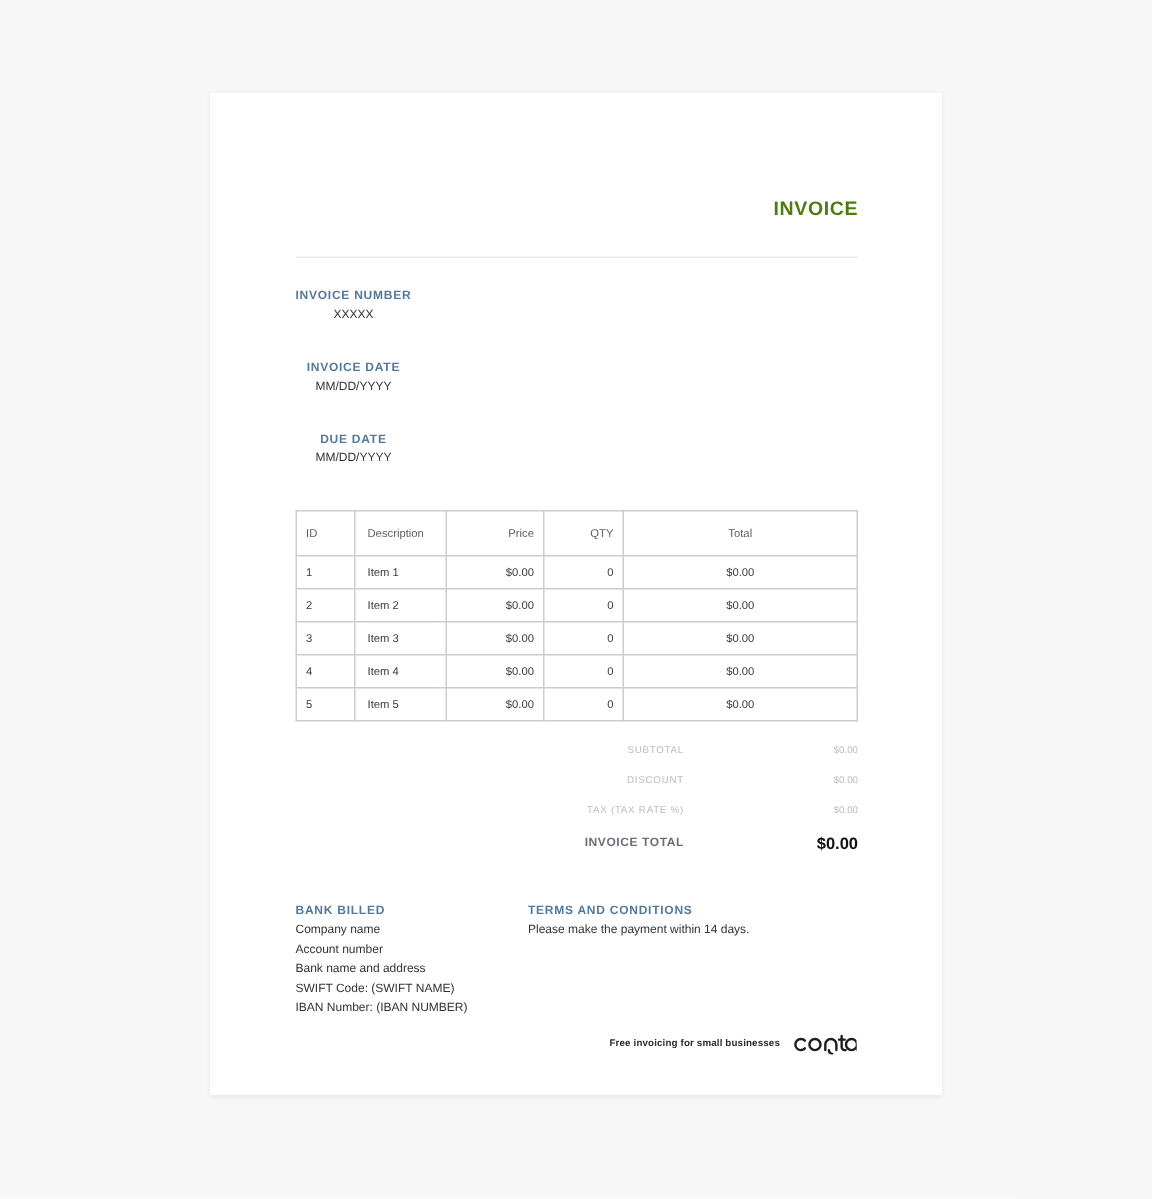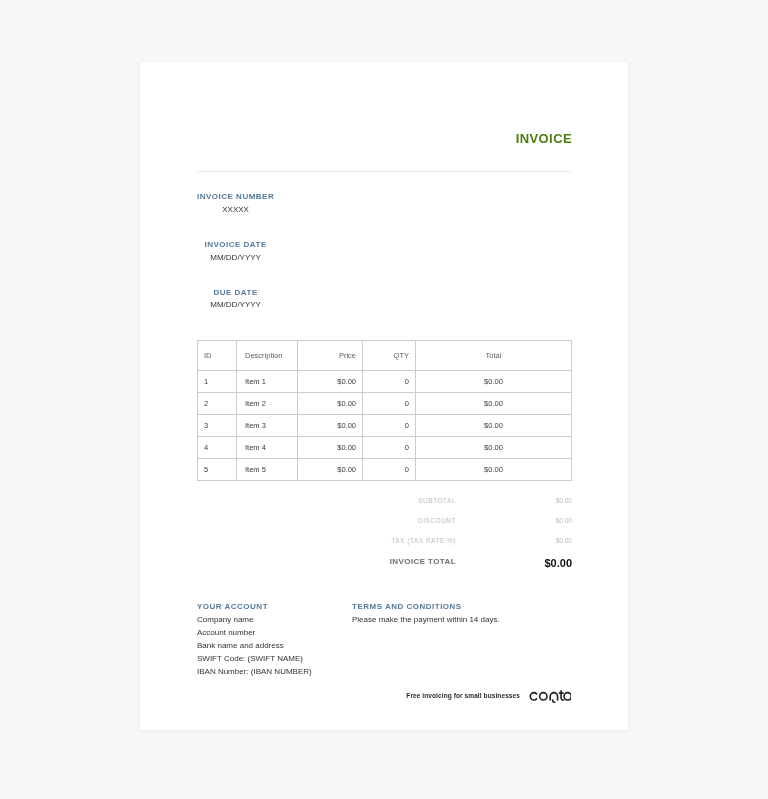--- a/index.html
+++ b/index.html
@@ -273,21 +273,21 @@
       </div>
       <div class="totals-row grand">
         <div class="totals-label">INVOICE TOTAL</div>
         <div class="totals-value">$0.00</div>
       </div>
     </div>
 
     <div class="foot">
 
       <div class="foot-col-bank">
-        <div class="label-head">YOUR ACCOUNT</div>
+        <div class="label-head">BANK BILLED</div>
         <div class="body-line">Company name</div>
         <div class="body-line">Account number</div>
         <div class="body-line">Bank name and address</div>
         <div class="body-line">SWIFT Code: (SWIFT NAME)</div>
         <div class="body-line">IBAN Number: (IBAN NUMBER)</div>
       </div>
 
       <div class="foot-col-terms">
         <div class="label-head">TERMS AND CONDITIONS</div>
         <div class="body-line">Please make the payment within 14 days.</div>

